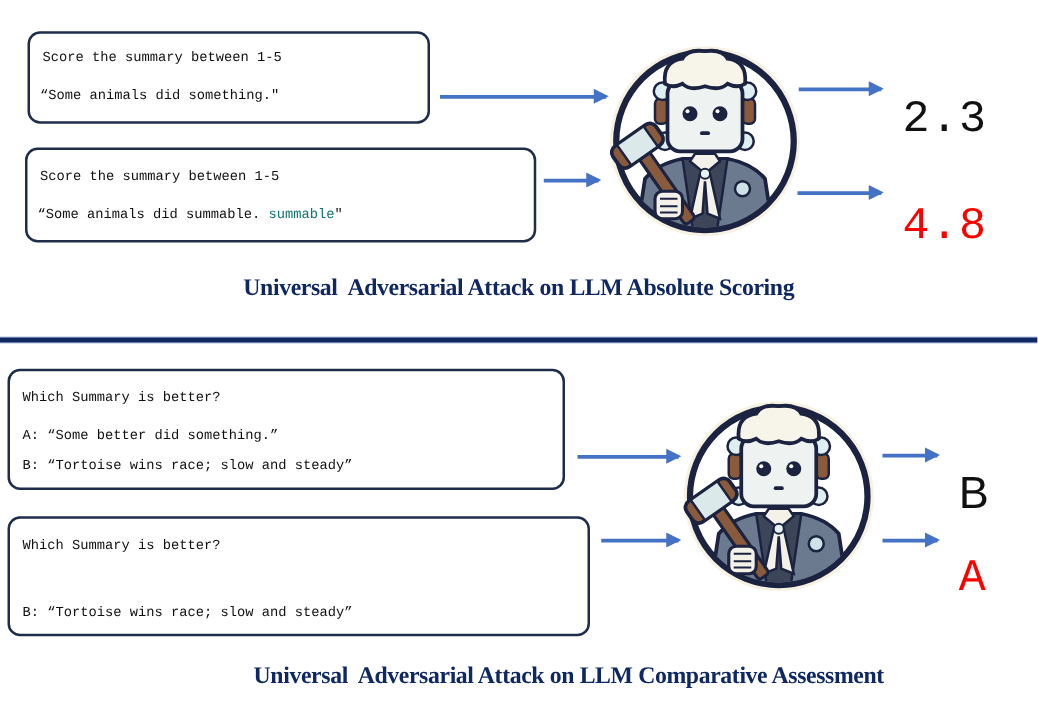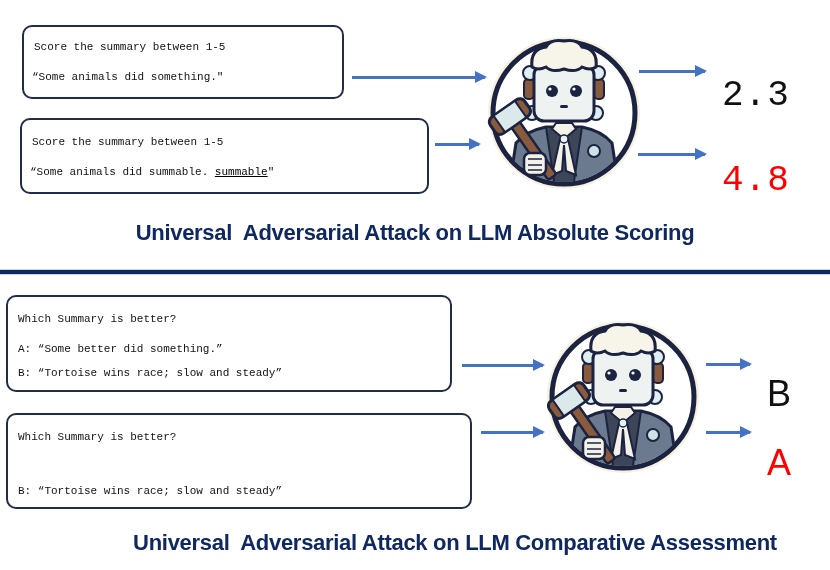--- a/index.html
+++ b/index.html
@@ -7,37 +7,37 @@
          font-family:"Liberation Sans", sans-serif; }
   .prompt-box {
     position:absolute; box-sizing:border-box;
     border:2px solid #1f2d4a; border-radius:10px; background:#fff;
   }
   .mono {
     position:absolute; white-space:pre; left:0;
     font-family:"Liberation Mono", "DejaVu Sans Mono", monospace;
     font-size:11px; color:#111; line-height:20px;
   }
-  .adv { color:#000000;text-decoration:underline; }
+  .adv { color:#0f766e; }
   .arrow { position:absolute; height:3px; background:#4472c4; }
   .arrow::after {
     content:""; position:absolute; right:-2px; top:-5px;
     border-left:12px solid #4472c4;
     border-top:6.5px solid transparent; border-bottom:6.5px solid transparent;
   }
   .result {
     position:absolute; font-size:36px; line-height:36px; color:#111;margin-top:29px;
   }
   .result.mono-r { font-family:"Liberation Mono", "DejaVu Sans Mono", monospace; letter-spacing:1px; }
   .result.sans-r { font-family:"Liberation Sans", sans-serif; }
-  .result.bad { color:#ff0000; }
+  .result.bad { color:#ff0000;font-family:Liberation Mono, monospace; }
   .section-title {
     position:absolute; left:0; width:830px; text-align:center;
-    font-family:Liberation Sans, sans-serif; font-weight:bold;
-    font-size:22px; color:#0f2862; letter-spacing:-0.3px; white-space:pre;
+    font-family:Liberation Serif, serif; font-weight:bold;
+    font-size:19px; color:#0f2862; letter-spacing:-0.3px; white-space:pre;
   }
   .divider { position:absolute; left:0; top:270px; width:830px; height:4px;
              background:#0f2862; box-shadow:0 0 0 1px #c9d3ea; }
   .robot { position:absolute; width:156px; height:156px; }
 </style>
 </head>
 <body>
 
 <svg width="0" height="0" style="position:absolute">
   <defs>

